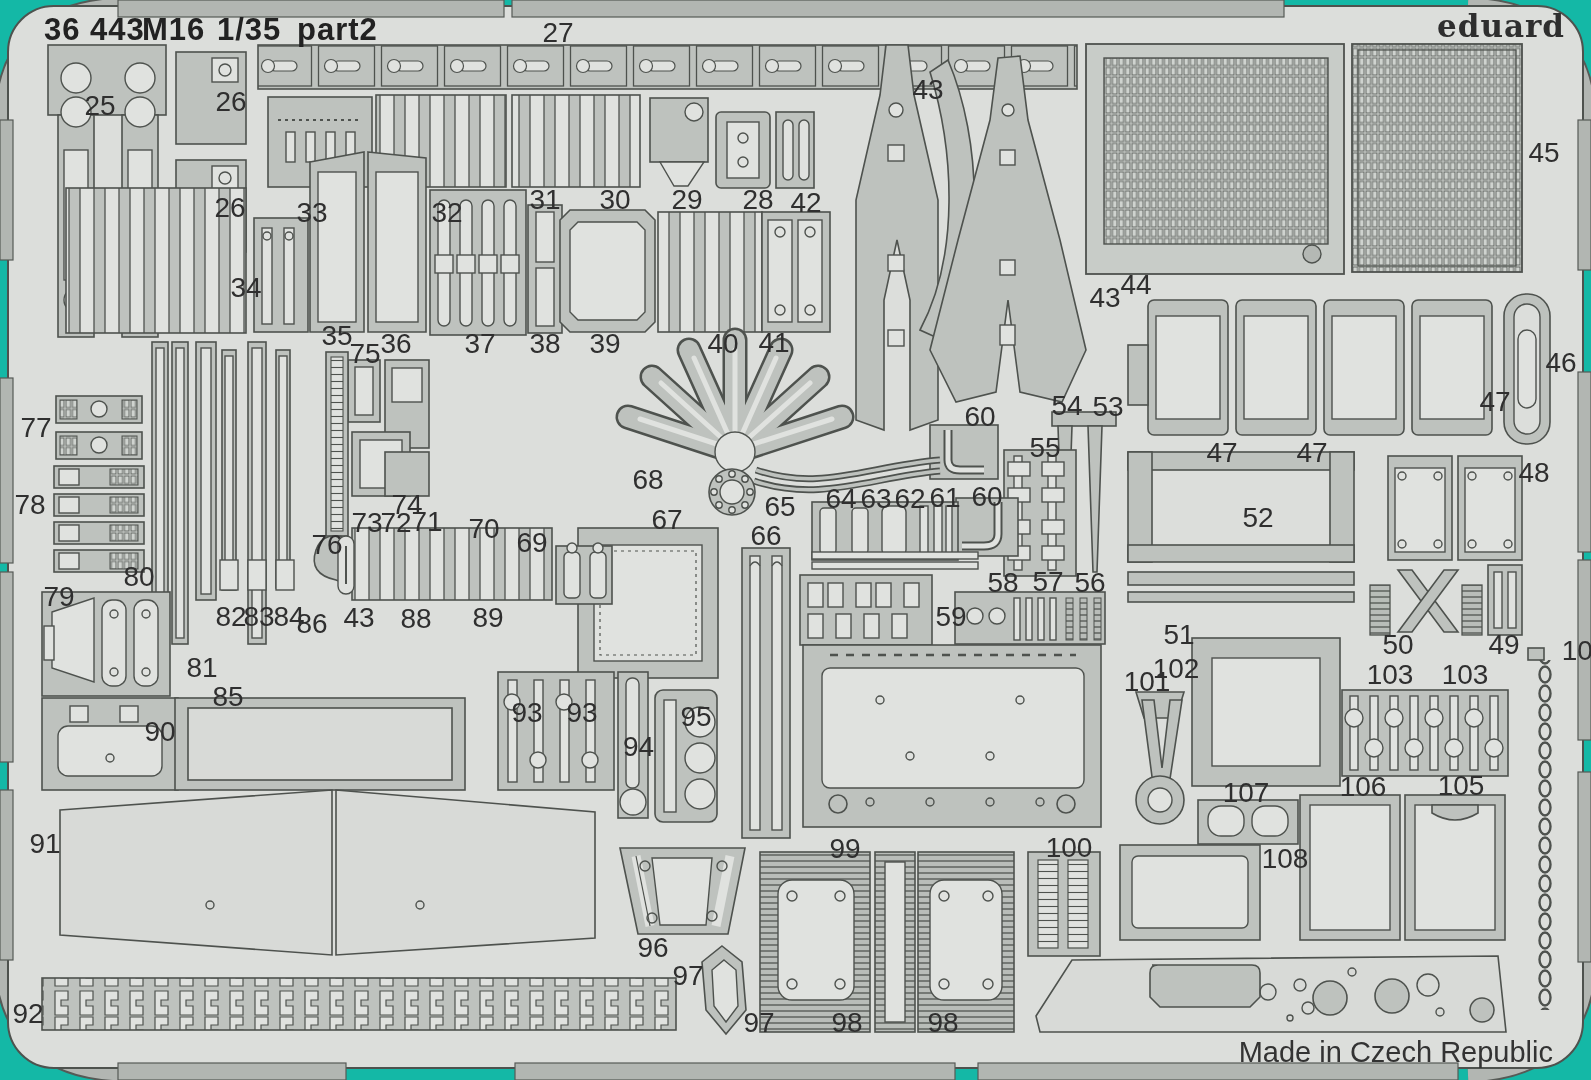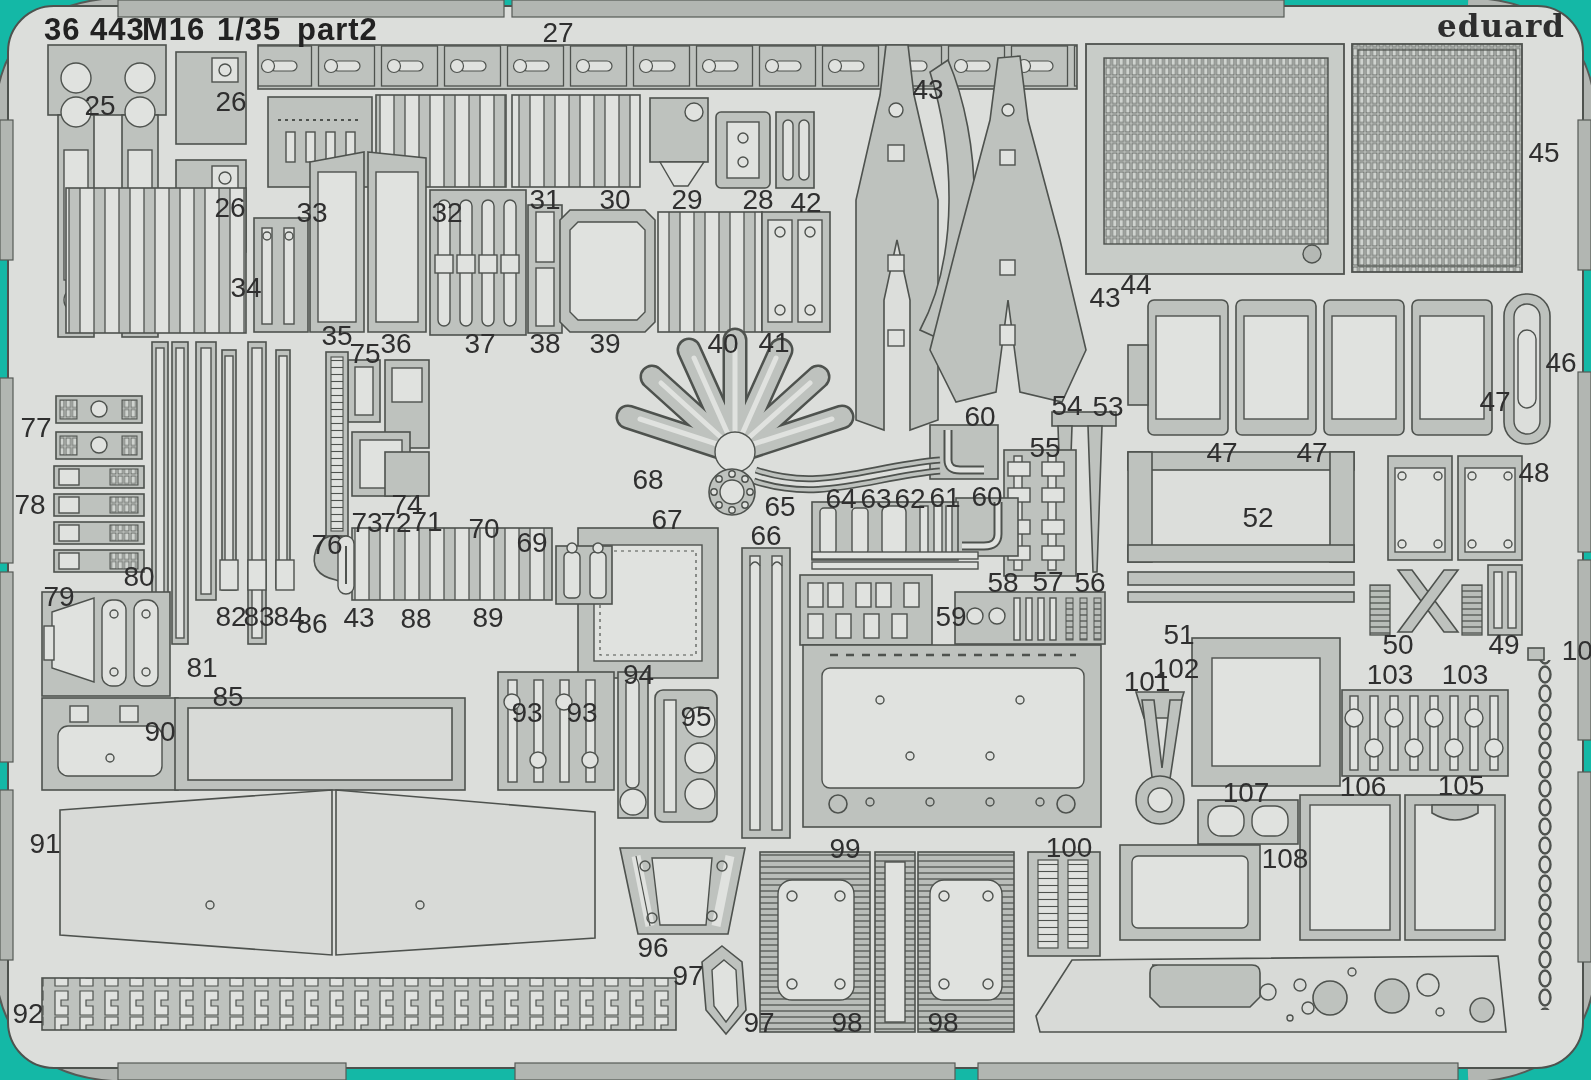--- a/index.html
+++ b/index.html
@@ -650,20 +650,21 @@
 
 </svg>
 
 <div class="txt hdr" style="left:44px;top:12px">36 443</div>
 <div class="txt hdr" style="left:142px;top:12px">M16</div>
 <div class="txt hdr" style="left:217px;top:12px">1/35</div>
 <div class="txt hdr" style="left:297px;top:12px">part2</div>
 
 <div class="txt logo" style="left:1437px;top:8px">eduard</div>
 
+<div class="txt foot" style="right:38px;top:1036px">Made in Czech Republic</div>
 
 <div id="labels-layer">
       <span class="part-num" style="left: 100px; top: 106px;">25</span>
       <span class="part-num" style="left: 231px; top: 102px;">26</span>
       <span class="part-num" style="left: 230px; top: 208px;">26</span>
       <span class="part-num" style="left: 558px; top: 33px;">27</span>
       <span class="part-num" style="left: 758px; top: 200px;">28</span>
       <span class="part-num" style="left: 687px; top: 200px;">29</span>
       <span class="part-num" style="left: 615px; top: 200px;">30</span>
       <span class="part-num" style="left: 545px; top: 200px;">31</span>
@@ -727,21 +728,21 @@
       <span class="part-num" style="left: 228px; top: 668px; margin-top: 29px;">85</span>
       <span class="part-num" style="left: 312px; top: 624px;">86</span>
       <span class="part-num" style="left: 359px; top: 618px;">43</span>
       <span class="part-num" style="left: 416px; top: 619px;">88</span>
       <span class="part-num" style="left: 488px; top: 618px;">89</span>
       <span class="part-num" style="left: 160px; top: 732px;">90</span>
       <span class="part-num" style="left: 45px; top: 844px;">91</span>
       <span class="part-num" style="left: 28px; top: 1014px;">92</span>
       <span class="part-num" style="left: 527px; top: 713px;">93</span>
       <span class="part-num" style="left: 582px; top: 713px;">93</span>
-      <span class="part-num" style="left: 630px; top: 675px; padding-left: 17px;">94</span>
+      <span class="part-num" style="left: 630px; top: 747px; padding-left: 17px;">94</span>
       <span class="part-num" style="left: 696px; top: 717px;">95</span>
       <span class="part-num" style="left: 653px; top: 948px;">96</span>
       <span class="part-num" style="left: 688px; top: 976px;">97</span>
       <span class="part-num" style="left: 759px; top: 1023px;">97</span>
       <span class="part-num" style="left: 847px; top: 1023px;">98</span>
       <span class="part-num" style="left: 943px; top: 1023px;">98</span>
       <span class="part-num" style="left: 845px; top: 849px;">99</span>
       <span class="part-num" style="left: 1069px; top: 848px;">100</span>
       <span class="part-num" style="left: 1147px; top: 682px;">101</span>
       <span class="part-num" style="left: 1176px; top: 669px;">102</span>

